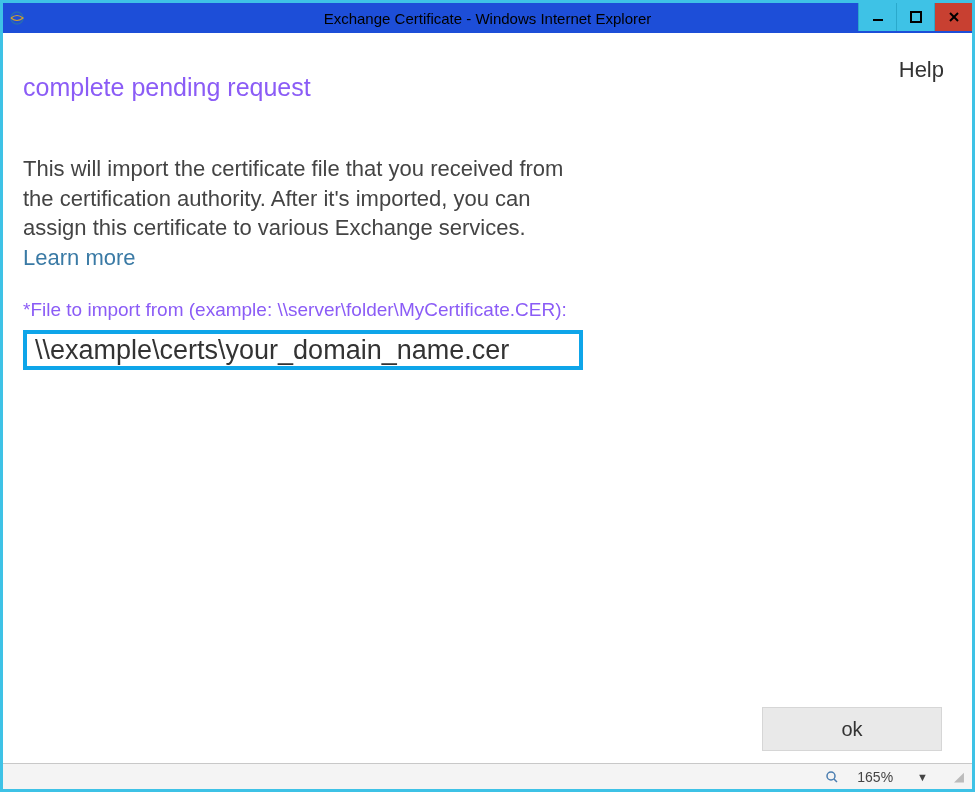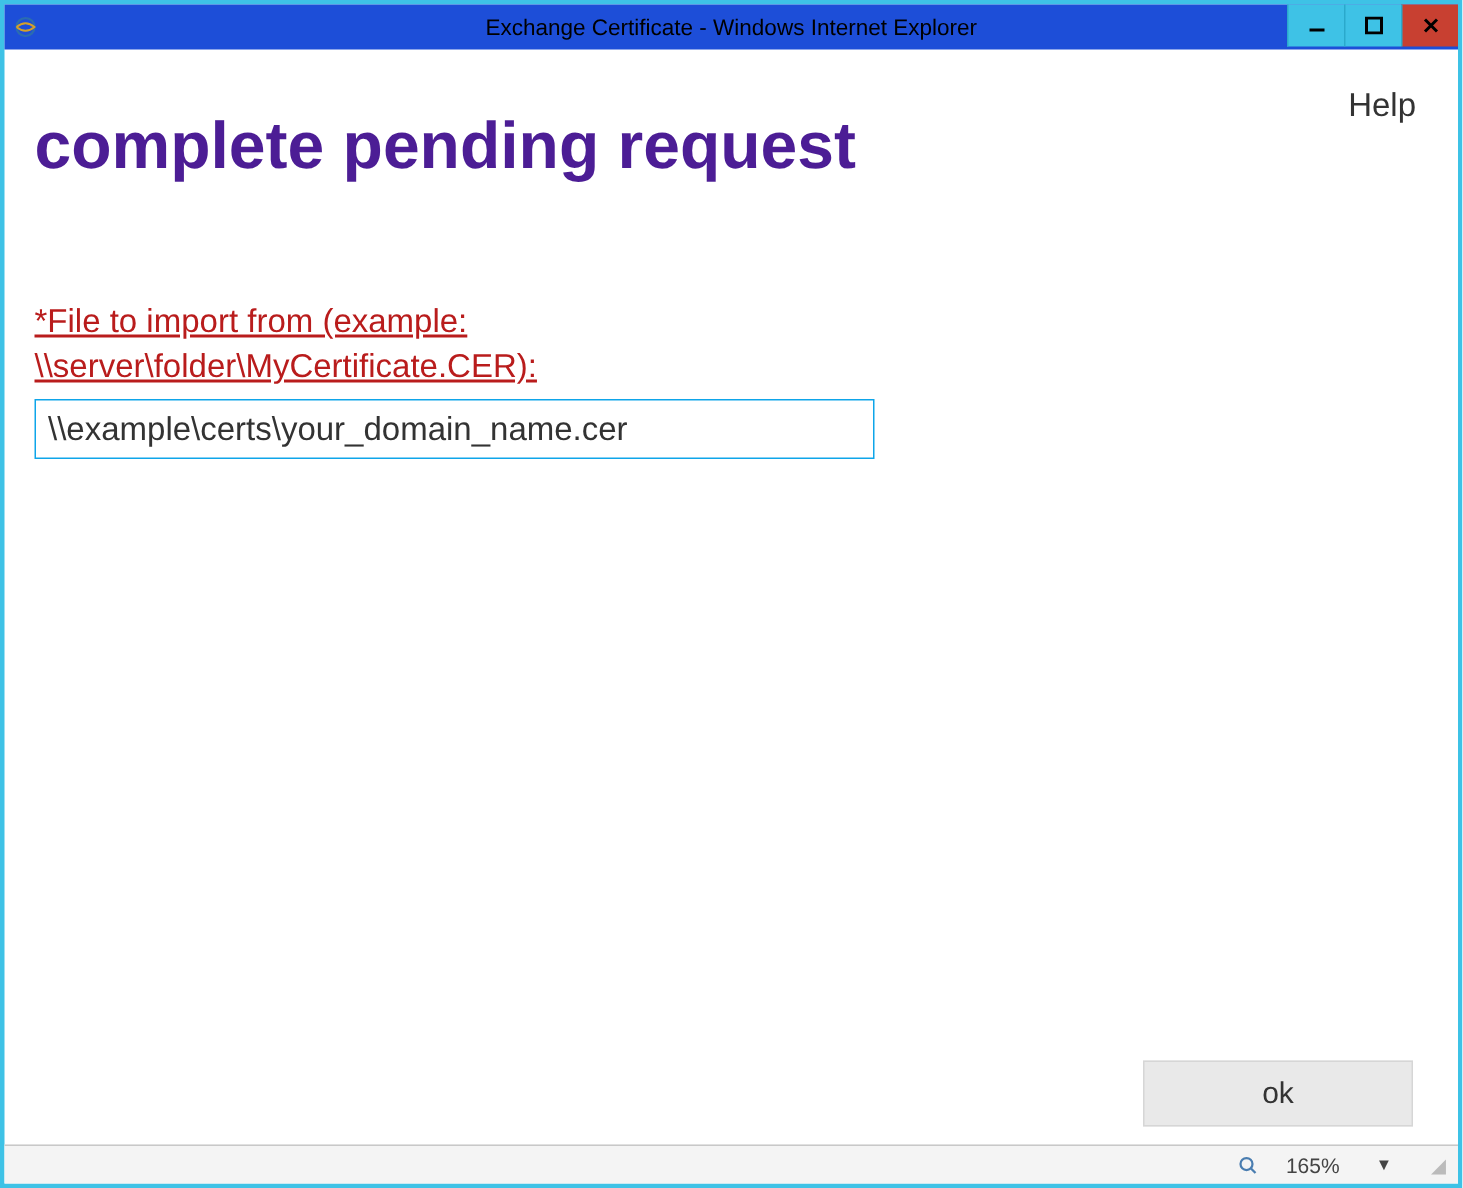--- a/index.html
+++ b/index.html
@@ -76,50 +76,49 @@
     }
     .help-link {
       position: absolute;
       top: 24px;
       right: 28px;
       font-size: 22px;
       color: #333;
       cursor: pointer;
     }
     .page-title {
-      font-size: 44px;
-      font-weight: 700;
-      color: #4c1d95;
+      font-size: 25px;
+      font-weight: 400;
+      color: #8b5cf6;
       margin-bottom: 52px;
       margin-top: 10px;
     }
     .body-text {
       font-size: 22px;
       color: #444;
       line-height: 1.35;
       max-width: 560px;
     }
     .learn-more {
       color: #3a7aa5;
       cursor: pointer;
     }
     .field-label {
-      font-size: 22px;
-      color: #b91c1c;
+      font-size: 19px;
+      color: #8b5cf6;
       margin-top: 24px;
       line-height: 1.35;
       max-width: 560px;
-      text-decoration: underline;
     }
     .file-input {
       margin-top: 8px;
       width: 560px;
       height: 40px;
-      border: 1px solid #0ea5e9;
-      font-size: 22px;
+      border: 4px solid #0ea5e9;
+      font-size: 27px;
       padding: 4px 8px;
       color: #333;
       font-family: "Segoe UI", Arial, sans-serif;
     }
     .button-row {
       position: absolute;
       bottom: 12px;
       right: 30px;
       display: flex;
       gap: 14px;
@@ -190,20 +189,23 @@
           </svg>
       </div>
     </div>
   </div>
 
   <div class="content">
     <span class="help-link">Help</span>
 
     <h1 class="page-title">complete pending request</h1>
 
+    <p class="body-text">
+      <span>This will import the certificate file that you received from the certification authority. After it's imported, you can assign this certificate to various Exchange services. </span><span class="learn-more">Learn more </span>
+    </p>
 
     <div class="field-label">*File to import from (example: \\server\folder\MyCertificate.CER):</div>
 
     <input type="text" class="file-input" value="\\example\certs\your_domain_name.cer" style="">
 
     <div class="button-row">
       <button class="btn">ok</button>
     </div>
   </div>
 

